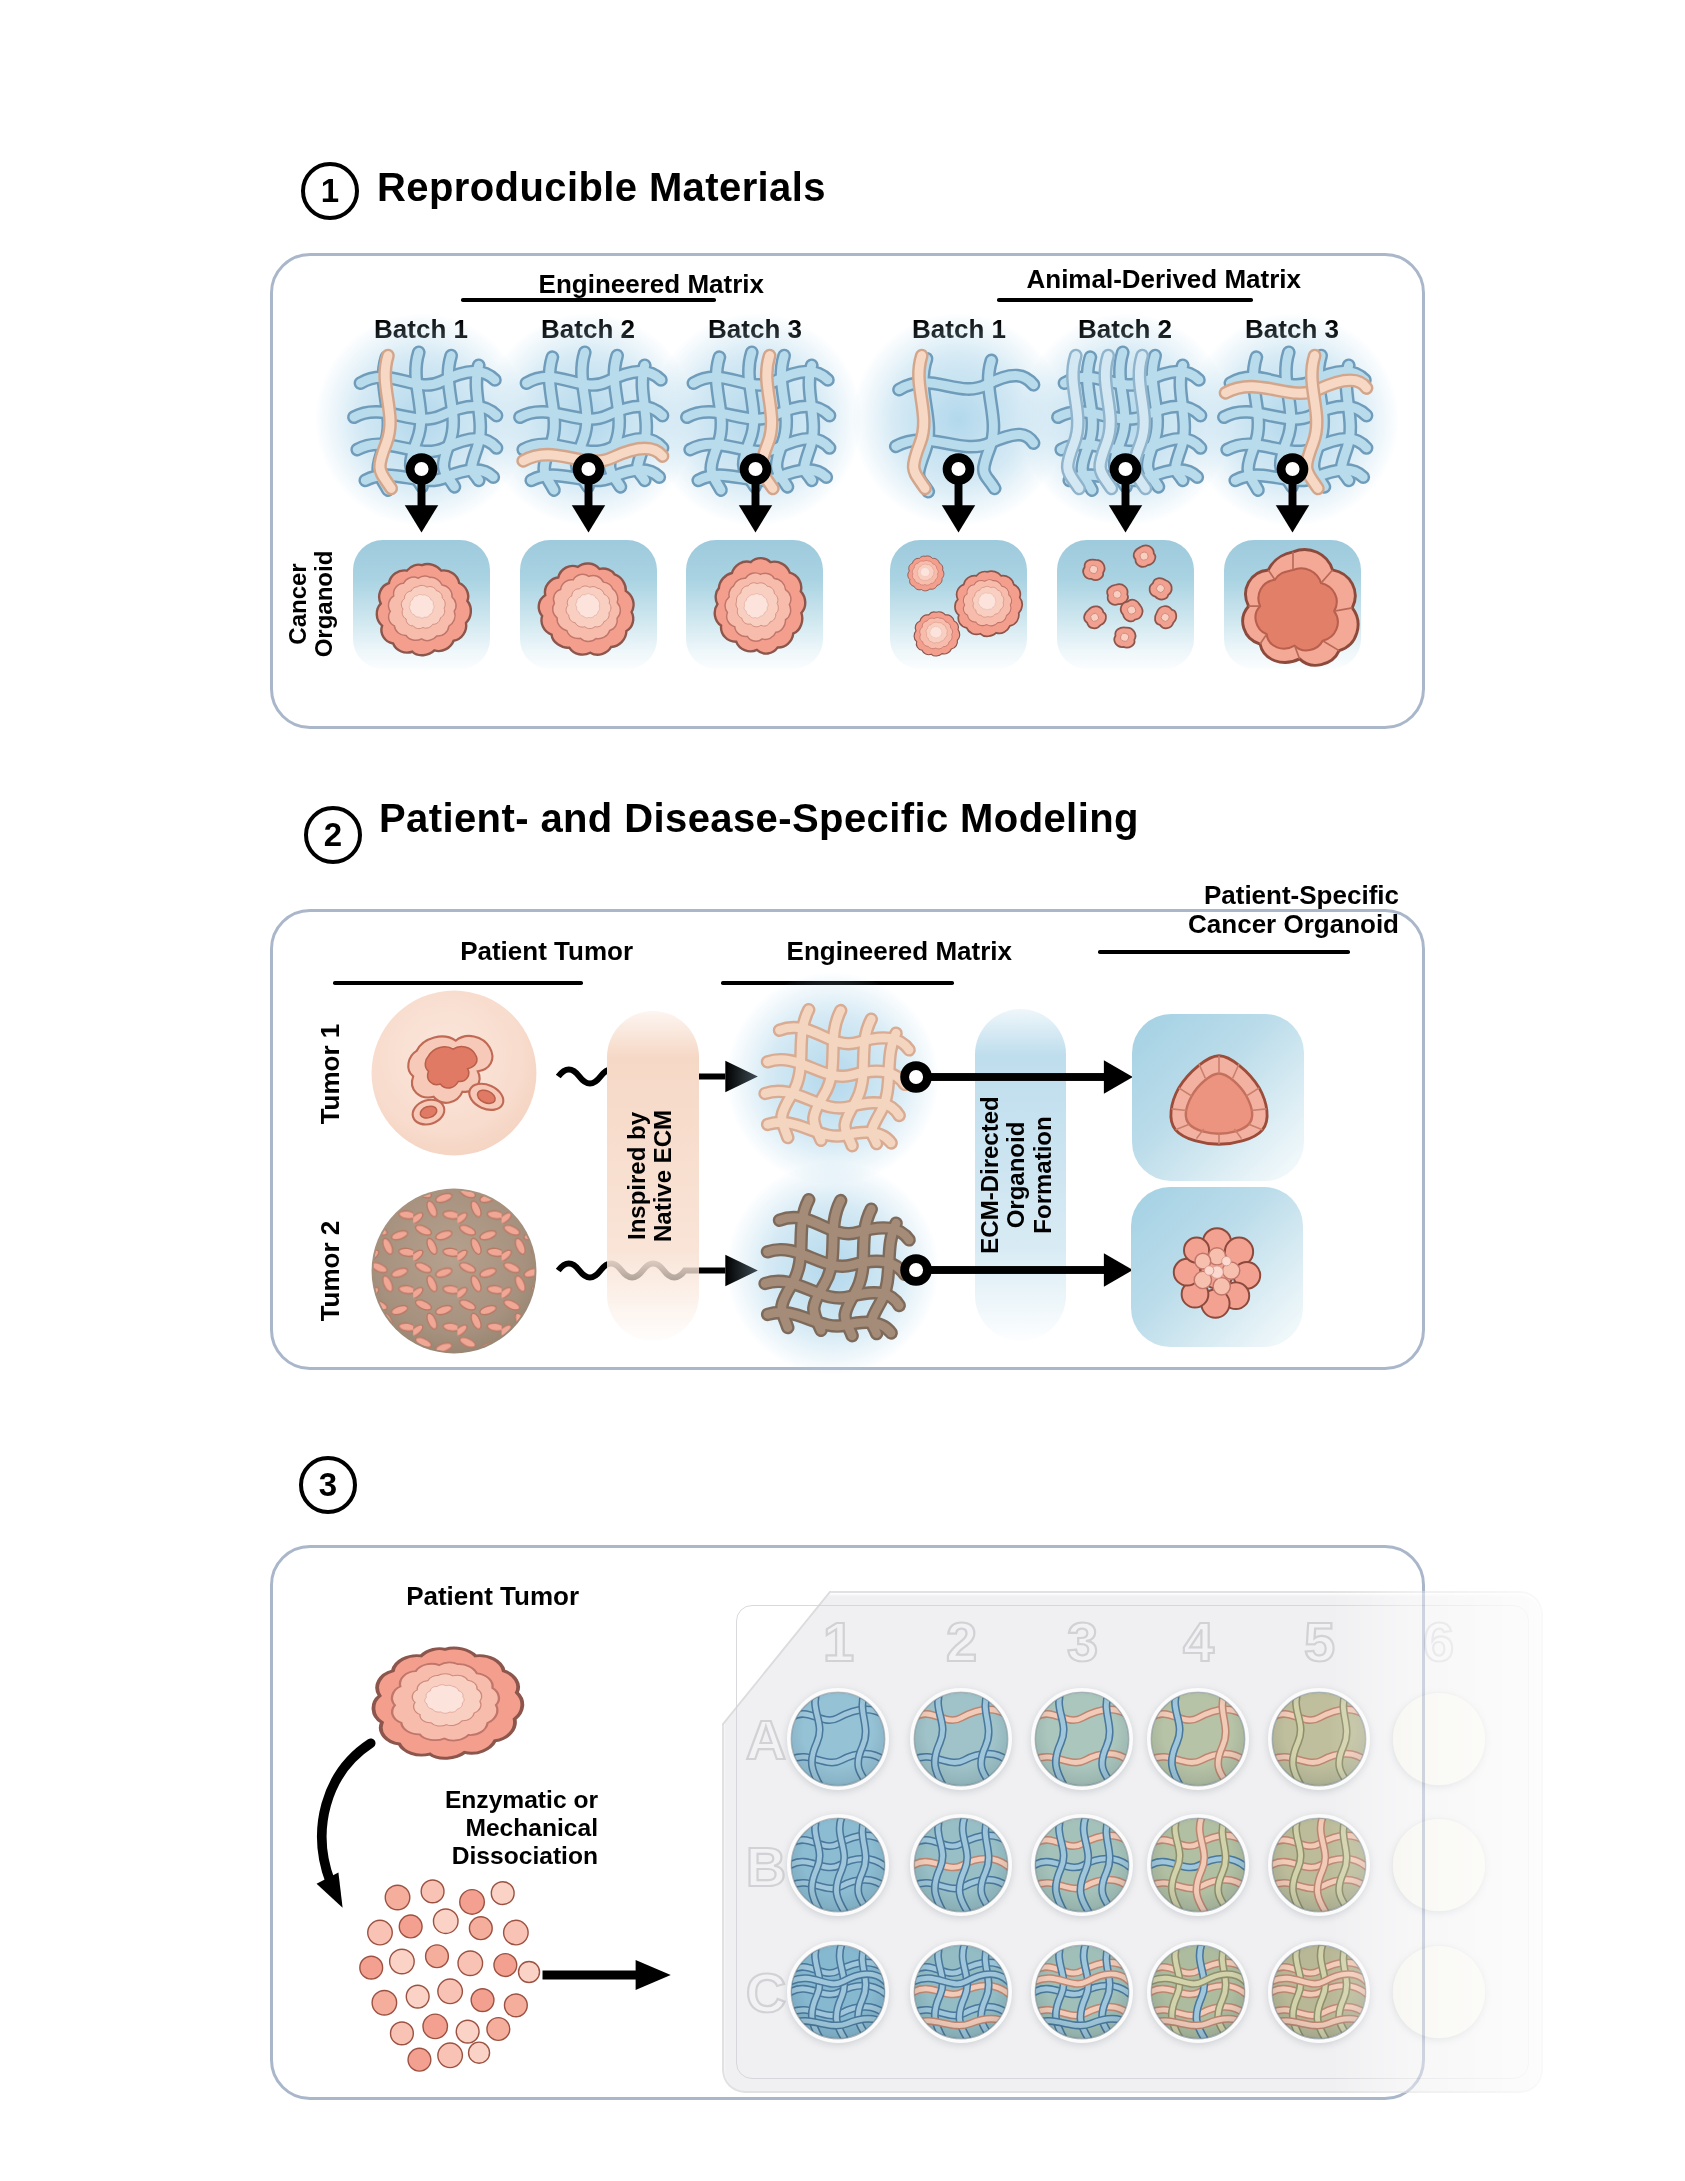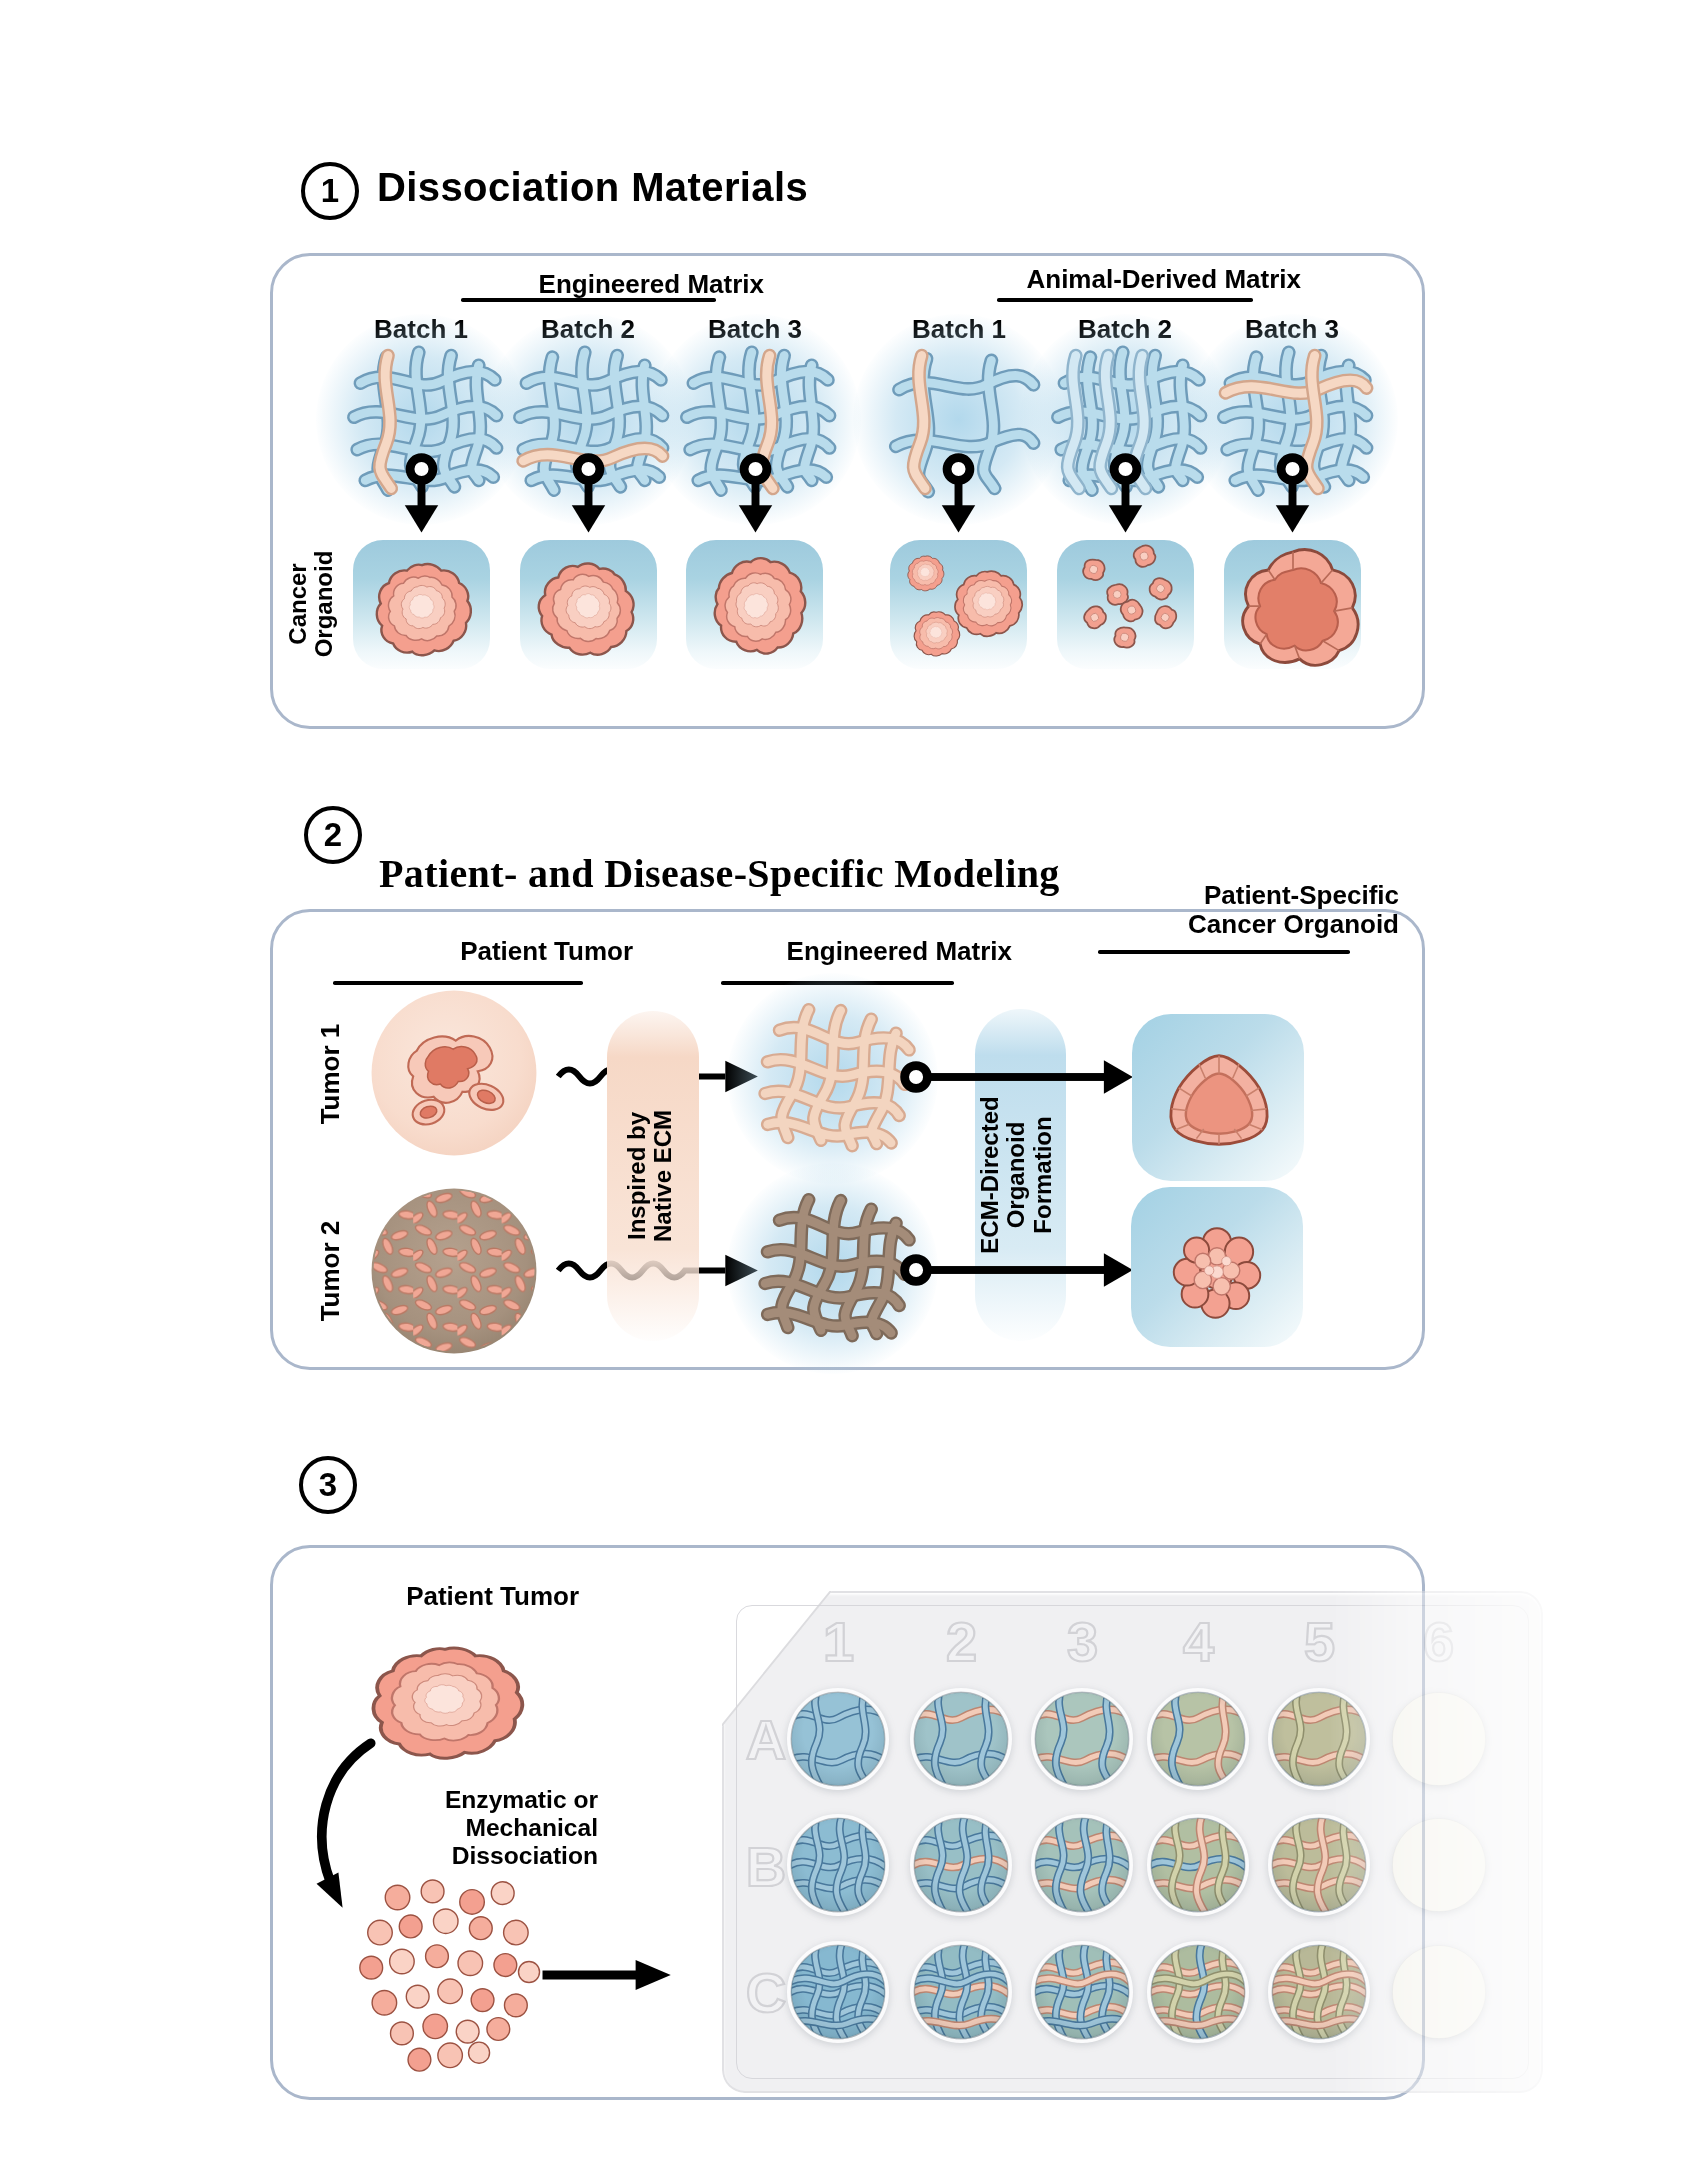--- a/index.html
+++ b/index.html
@@ -242,21 +242,21 @@
       <g id="F8">
           <use href="#wf8" class="e"></use>
           <use href="#wf8" class="c"></use>
         </g>
     </defs>
   </svg>
 
   <div class="sec-badge" style="left:301px;top:162px;">
     <span>1</span>
   </div>
-  <div class="sec-title" style="left:377px;top:165px;">Dissociation Materials</div>
+  <div class="sec-title" style="left:377px;top:165px;">Reproducible Materials</div>
 
   <div class="panel" style="top:253px;height:476px;"></div>
 
   <div class="subhead" style="left:413px;top:269px;width:351px;">Engineered Matrix</div>
   <div class="rule" style="left:461px;top:298px;width:255px;"></div>
   <div class="subhead" style="left:950px;top:264px;width:351px;">Animal-Derived Matrix</div>
   <div class="rule" style="left:997px;top:298px;width:256px;"></div>
 
   <div class="batch" style="left:342px;top:314px;">Batch 1</div>
   <div class="batch" style="left:509px;top:314px;">Batch 2</div>
@@ -358,21 +358,21 @@
     <use href="#frag" transform="translate(68,96) rotate(15)"></use>
     <use href="#frag" transform="translate(106,90) rotate(-50)"></use>
   </svg>
   <svg style="left:1227px;top:537px;" width="132" height="140" viewBox="0 0 160 170">
       <use href="#org-lobed"></use>
     </svg>
 
   <div class="sec-badge" style="left:304px;top:806px;">
     <span>2</span>
   </div>
-  <div class="sec-title" style="left:379px;top:850px;font-family:Liberation Serif, serif;">Patient- and Disease-Specific Modeling</div>
+  <div class="sec-title" style="left:379px;top:796px;">Patient- and Disease-Specific Modeling</div>
 
   <div class="panel" style="top:909px;height:461px;"></div>
 
   <div class="subhead" style="left:282px;top:936px;width:351px;">Patient Tumor</div>
   <div class="rule" style="left:333px;top:981px;width:250px;"></div>
   <div class="subhead" style="left:661px;top:936px;width:351px;">Engineered Matrix</div>
   <div class="rule" style="left:721px;top:981px;width:233px;"></div>
   <div class="subhead pre" style="left:1048px;top:881px;width:351px;line-height:1.12;">Patient-Specific
 Cancer Organoid</div>
   <div class="rule" style="left:1098px;top:950px;width:252px;"></div>

